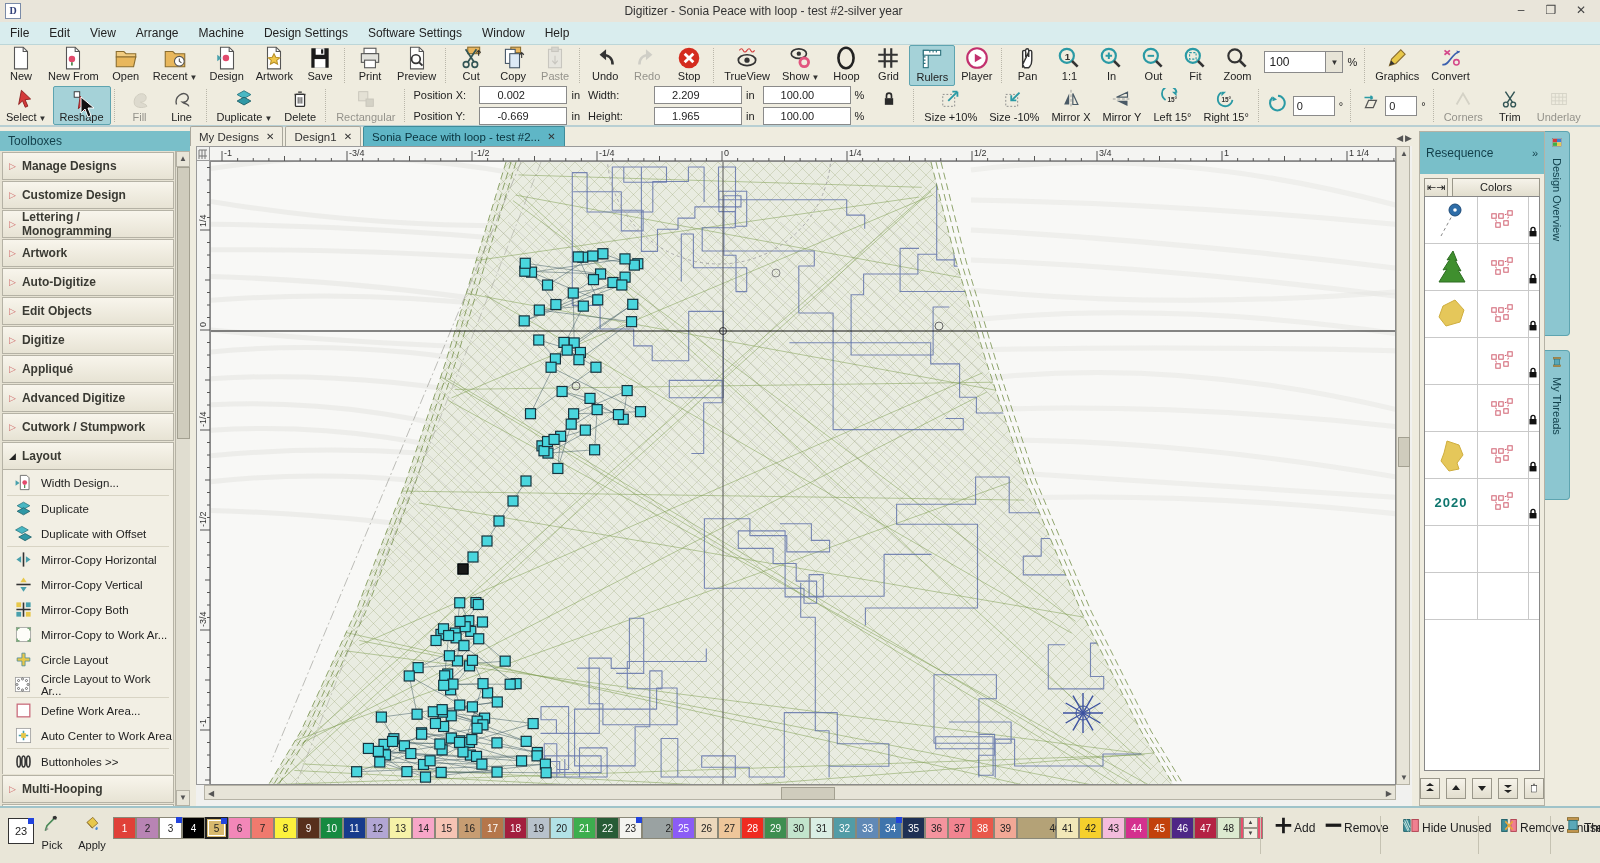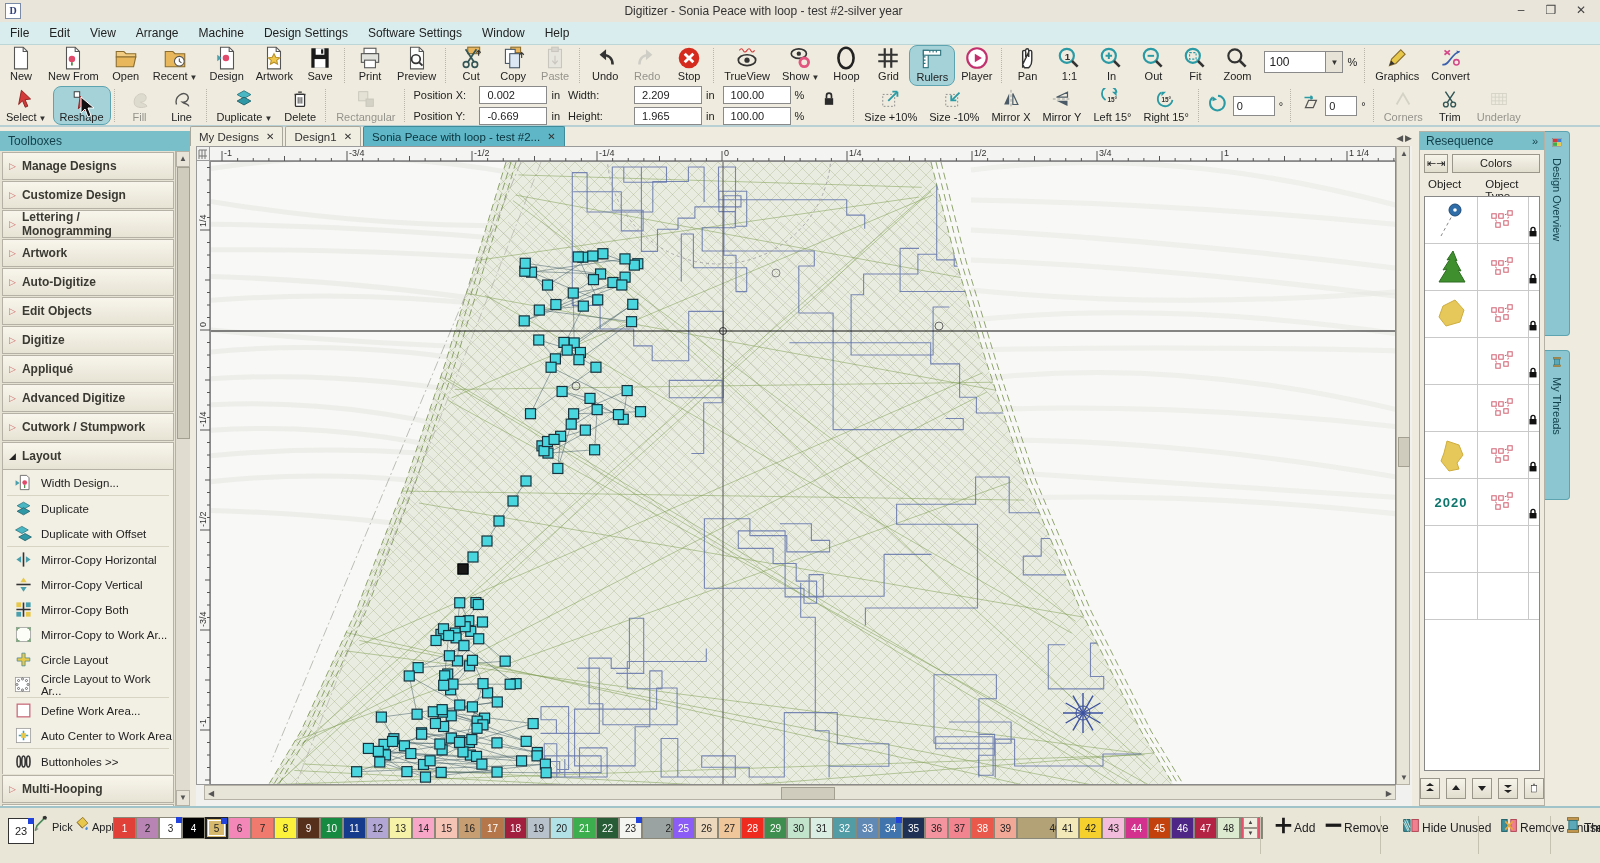--- a/index.html
+++ b/index.html
@@ -16,31 +16,31 @@
   .wbtn{width:30px;height:18px;text-align:center;line-height:17px;font-size:12px;color:#444;}
   #menubar{left:0;top:22px;width:1600px;height:22px;background:#d9edee;border-bottom:1px solid #bcd6d8;display:flex;align-items:center;}
   .menu-item{font-size:12px;padding:2px 10px;color:#222;}
   
   #tb1{left:0;top:45px;width:1600px;height:41px;background:#efecdf;display:flex;align-items:stretch;border-bottom:1px solid #ddd9cb;}
   #tb2{left:0;top:86px;width:1600px;height:39px;background:#efecdf;display:flex;align-items:stretch;border-bottom:2px solid #b8cfd3;}
   .tb-item{display:flex;flex-direction:column;align-items:center;justify-content:flex-start;padding:1px 6px 0 6px;min-width:30px;position:relative;}
   .tb-item .ic{height:24px;display:flex;align-items:center;justify-content:center;}
   .tb-item .lb{font-size:11px;color:#222;white-space:nowrap;line-height:13px;}
   .tb-item.disabled{opacity:.45;}
-  .tb-item.active{background:#a5d2d8;border:1px solid #5ea4b0;border-radius:8px;}
+  .tb-item.active{background:#a5d2d8;border:1px solid #5ea4b0;border-radius:2px;}
   .tb-sep{width:1px;border-left:1px dotted #b9b6a9;margin:3px 3px;}
   .caret{font-size:8px;color:#333;margin-left:2px;}
   .combo{display:flex;align-items:center;margin:6px 4px 0 6px;height:22px;}
   .combo .box{width:52px;height:20px;background:#fff;border:1px solid #8a8a8a;font-size:12px;padding:0 4px;display:flex;align-items:center;}
   .combo .drop{width:16px;height:20px;border:1px solid #8a8a8a;border-left:none;background:#e7e4d7;font-size:8px;display:flex;align-items:center;justify-content:center;color:#333;}
   .combo .pct{font-size:11px;margin-left:4px;}
   .fieldgrp{display:flex;flex-direction:column;justify-content:center;gap:3px;padding:0 4px;}
   .frow{display:flex;align-items:center;gap:4px;}
   .frow .flabel{font-size:11px;width:62px;text-align:left;white-space:nowrap;}
-  .frow .fbox{width:52px;height:16px;background:#fff;border:1px solid #8a8a8a;font-size:11px;text-align:left;padding:0 7px;line-height:16px;}
+  .frow .fbox{width:52px;height:16px;background:#fff;border:1px solid #8a8a8a;font-size:11px;text-align:left;padding:0 17px;line-height:16px;}
   .frow .funit{font-size:11px;}
   .smallbox{width:34px;height:18px;background:#fff;border:1px solid #8a8a8a;font-size:11px;line-height:18px;padding:0 3px;}
   
   #tabrow{left:190px;top:125px;width:1222px;height:21px;display:flex;align-items:flex-end;}
   .tab{height:19px;display:flex;align-items:center;padding:0 8px;border:1px solid #a9a79c;border-bottom:none;
        background:#f0ede1;font-size:11.5px;color:#333;margin-right:2px;border-radius:2px 2px 0 0;}
   .tab .x{margin-left:7px;font-size:10px;color:#333;}
   .tab.active{background:#5fb6c6;color:#09323d;border-color:#3f8b99;}
   .tabscroll{margin-left:auto;display:flex;gap:2px;padding-bottom:3px;}
   .tabscroll span{font-size:9px;color:#555;}
@@ -67,21 +67,21 @@
   #hruler{left:14px;top:0;width:1186px;height:15px;border:1px solid #9a9a9a;border-left:none;box-sizing:border-box;}
   #vruler{left:0;top:15px;width:14px;height:624px;border:1px solid #9a9a9a;border-top:none;box-sizing:border-box;}
   #viewport{position:absolute;left:14px;top:15px;width:1186px;height:624px;background:#f8f8f6;border:1px solid #8a8a8a;box-sizing:border-box;overflow:hidden;}
   #vscroll{position:absolute;left:1200px;top:0;width:14px;height:639px;background:#e7e4d8;border:1px solid #b5b2a5;box-sizing:border-box;}
   #vthumb{position:absolute;left:1px;top:290px;width:10px;height:28px;background:#cfccbd;border:1px solid #a3a091;}
   #hscroll{position:absolute;left:8px;top:639px;width:1192px;height:15px;background:#e7e4d8;border:1px solid #b5b2a5;box-sizing:border-box;}
   #hthumb{position:absolute;left:576px;top:1px;width:52px;height:11px;background:#cfccbd;border:1px solid #a3a091;}
   .scr-arr{position:absolute;font-size:8px;color:#555;}
   
   #rightpanel{left:1419px;top:131px;width:126px;height:675px;background:#efecdf;border:1px solid #b5b2a5;box-sizing:border-box;}
-  #rp-head{height:18px;background:#79bfc9;color:#123f4a;font-size:12px;display:flex;align-items:center;padding:0 6px;gap:17px;}
+  #rp-head{height:18px;background:#79bfc9;color:#123f4a;font-size:12px;display:flex;align-items:center;padding:12px 6px;gap:17px;}
   #rp-head .chev{margin-left:auto;font-size:11px;}
   #rp-tools{height:22px;display:flex;align-items:center;gap:4px;padding:2px 4px;}
   .rp-btn{background:linear-gradient(#f6f3ea,#e2dece);border:1px solid #9a978a;font-size:11px;height:17px;display:flex;align-items:center;justify-content:center;}
   #rp-colhead{font-size:11.5px;color:#222;padding:2px 2px 3px 8px;display:flex;gap:24px;}
   #rp-table{position:absolute;left:4px;right:4px;top:64px;bottom:34px;background:#fff;border:1px solid #888;overflow:hidden;}
   .rp-row{height:46px;border-bottom:1px solid #c9c9c9;display:flex;position:relative;}
   .rp-c1{width:52px;border-right:1px solid #c9c9c9;display:flex;align-items:center;justify-content:center;}
   .rp-c2{width:50px;border-right:1px solid #c9c9c9;position:relative;display:flex;align-items:center;justify-content:center;}
   .ghost{font-size:13px;font-weight:bold;color:#0f766e;letter-spacing:1px;}
   #rp-reorder{position:absolute;left:0;right:0;bottom:6px;height:22px;display:flex;gap:6px;justify-content:center;align-items:center;}
@@ -89,21 +89,21 @@
   
   #sidetabs{left:1545px;top:131px;width:26px;height:675px;}
   .vtab{width:24px;background:#8cc6d0;border:1px solid #5ea4b0;border-left:none;border-radius:0 4px 4px 0;
         margin-bottom:14px;display:flex;flex-direction:column;align-items:center;padding:4px 0;}
   .vtab .vt-label{writing-mode:vertical-rl;font-size:11px;color:#12424d;margin-top:4px;}
   
   #bottombar{left:0;top:806px;width:1600px;height:57px;background:#e9e6d8;border-top:2px solid #9fc3c9;}
   #curcolor{position:absolute;left:8px;top:10px;width:24px;height:24px;background:#fff;border:1px solid #333;font-size:11px;
             display:flex;align-items:center;justify-content:center;}
   .bluecorner{position:absolute;right:-1px;top:-1px;width:6px;height:6px;background:#2244dd;}
-  .pal-tool{position:absolute;top:6px;width:40px;display:flex;flex-direction:row;align-items:center;}
+  .pal-tool{position:absolute;top:6px;width:40px;display:flex;flex-direction:column;align-items:center;}
   .pal-tool .lb{font-size:11px;margin-top:1px;}
   #palette{position:absolute;left:113px;top:9px;display:flex;}
   .swatch{width:23px;height:22px;border:1px solid #8a8878;box-sizing:border-box;position:relative;
           font-size:10px;display:flex;align-items:center;justify-content:center;}
   .swatch.sel{border:2px solid #222;outline:1px solid #fff;outline-offset:-4px;}
   #palspin{position:absolute;left:1243px;top:9px;width:15px;height:22px;display:flex;flex-direction:column;}
   #palspin div{flex:1;background:#f0ede1;border:1px solid #9a978a;font-size:6px;line-height:9px;text-align:center;color:#444;}
   .bb-btn{position:absolute;top:6px;display:flex;flex-direction:row;align-items:center;}
   .bb-btn .lb{font-size:12px;margin-top:2px;white-space:nowrap;}
   .bb-sep{position:absolute;top:8px;height:38px;border-left:1px solid #c5c2b2;}

